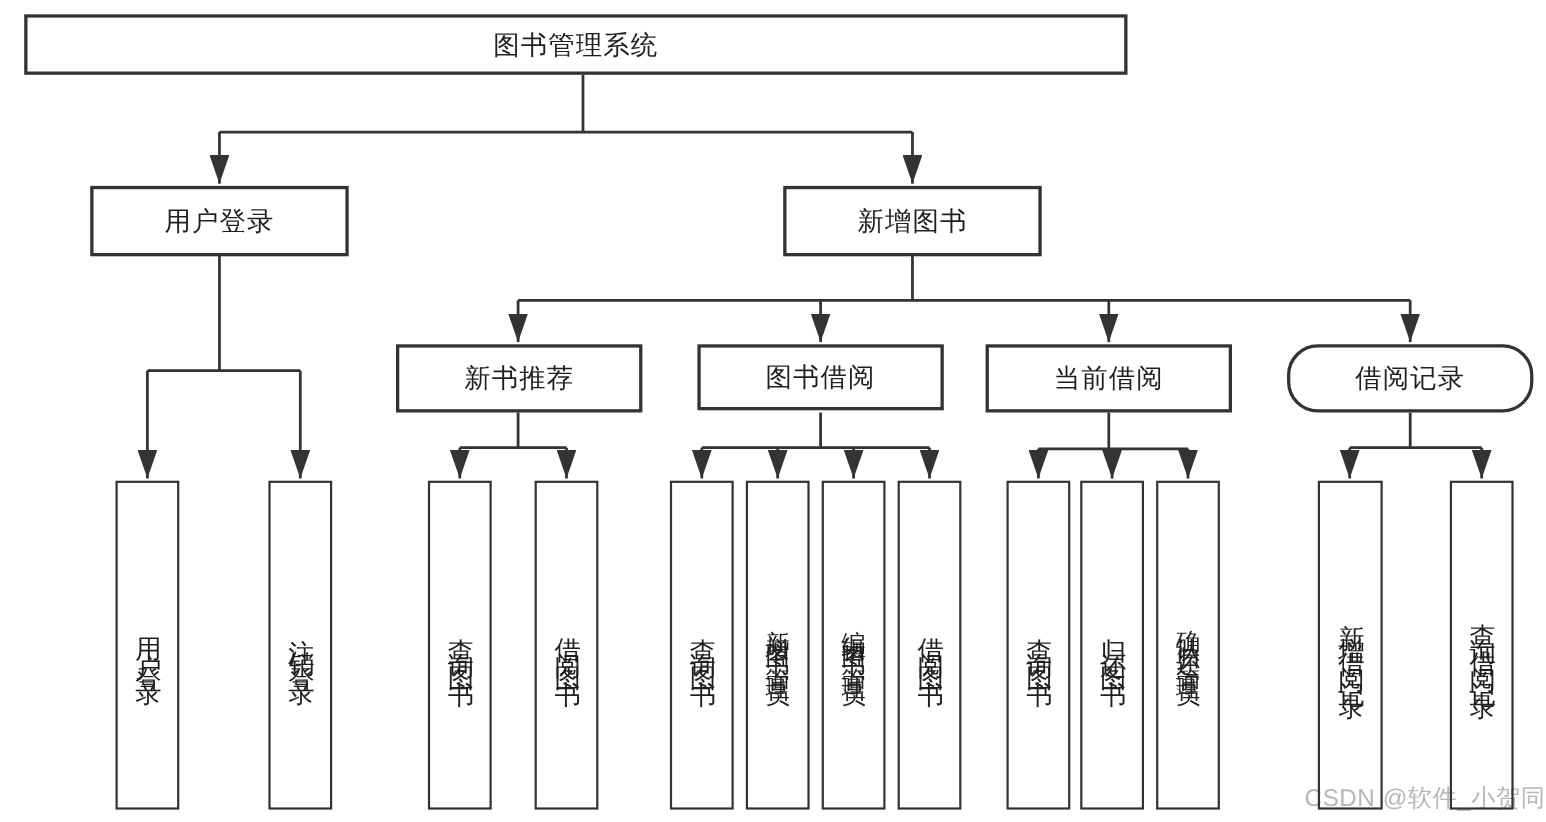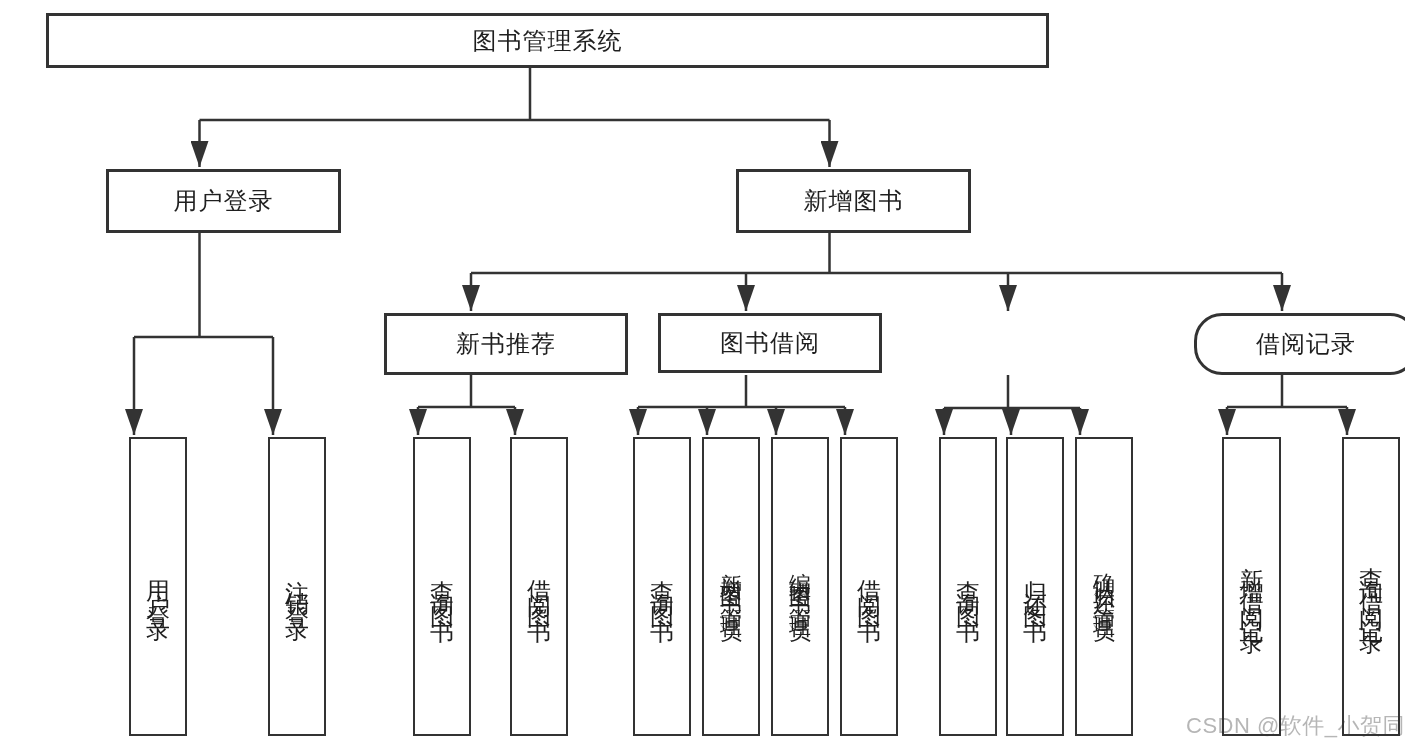--- a/index.html
+++ b/index.html
@@ -21,21 +21,20 @@
     position: absolute;
     box-sizing: border-box;
     background: transparent;
     border: 3px solid #333333;
     display: flex;
     align-items: center;
     justify-content: center;
     text-align: center;
     color: #1f1f1f;
     z-index: 3;
-    margin-left: 24px;
   }
   .node.root { font-size: 24px; letter-spacing: 1px; }
   .node.branch { font-size: 24px; letter-spacing: 1px; }
   .node.leaf {
     border-width: 2.5px;
     writing-mode: vertical-lr;
     text-orientation: mixed;
     font-size: 24px;
     letter-spacing: 13px;
     line-height: 1;
@@ -104,22 +103,23 @@
       <line x1="1227" y1="407" x2="1227" y2="435" marker-end="url(#arrow)"></line>
       <line x1="1347" y1="407" x2="1347" y2="435" marker-end="url(#arrow)"></line>
     </g>
   </svg>
 
   <div class="node root" style="left:22px; top:13px; width:1003px; height:55px;">图书管理系统</div>
 
   <div class="node branch" style="left:82px; top:169px; width:235px; height:64px;">用户登录</div>
   <div class="node branch" style="left:712px; top:169px; width:235px; height:64px;">新增图书</div>
 
-  <div class="node branch" style="left:360px; top:313px; width:244px; height:62px;">新书推荐</div>
+  <div class="node branch" style="left:360px; top:313px; width:224px; height:62px;">新书推荐</div>
   <div class="node branch" style="left:634px; top:313px; width:224px; height:60px;">图书借阅</div>
+  <div class="node branch" style="left:896px; top:313px; width:224px; height:62px;">当前借阅</div>
   <div class="node branch" style="left:1170px; top:313px; width:224px; height:62px;border-radius:28px;">借阅记录</div>
 
   <div class="node leaf" style="left:105px; top:437px; width:58px; height:299px;">用户登录</div>
   <div class="node leaf" style="left:244px; top:437px; width:58px; height:299px;">注销登录</div>
 
   <div class="node leaf" style="left:389px; top:437px; width:58px; height:299px;">查询图书</div>
   <div class="node leaf" style="left:486px; top:437px; width:58px; height:299px;">借阅图书</div>
 
   <div class="node leaf" style="left:609px; top:437px; width:58px; height:299px;">查询图书</div>
   <div class="node leaf long" style="left:678px; top:437px; width:58px; height:299px;">新增图书（管理员）</div>

